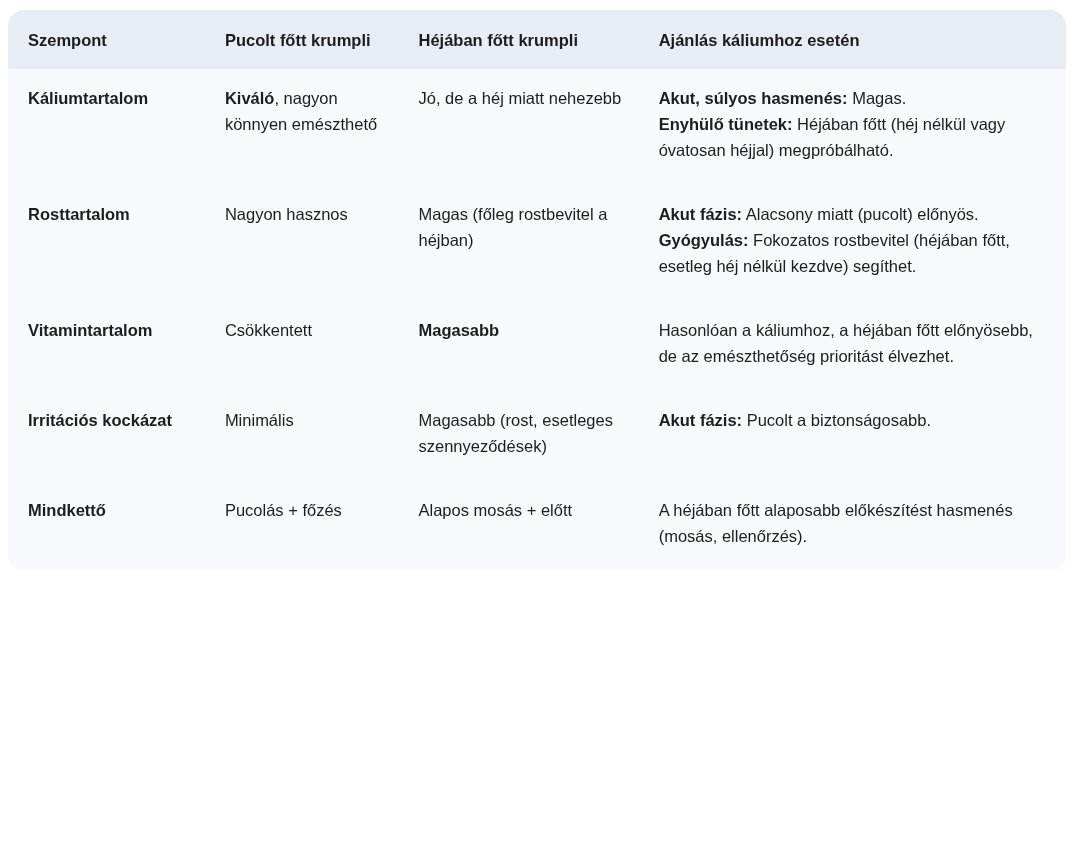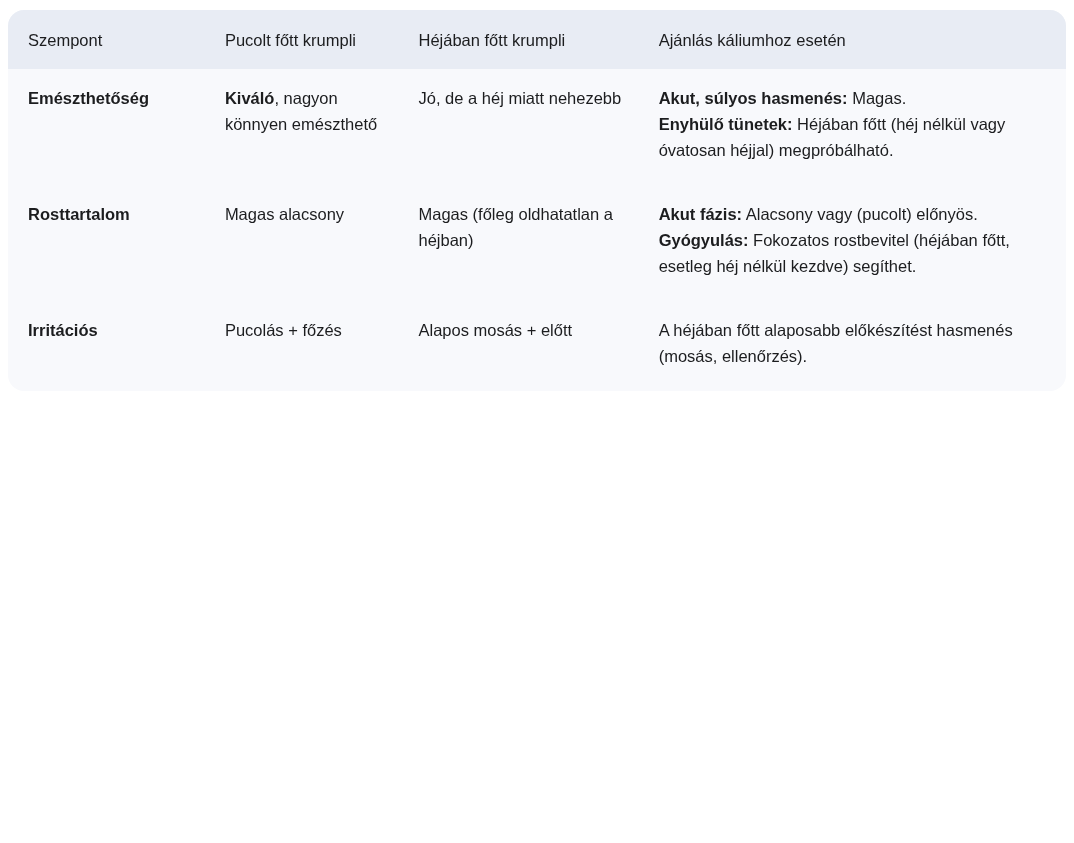--- a/index.html
+++ b/index.html
@@ -32,21 +32,21 @@
     line-height:26px;
     color:var(--text);
   }
   col.c1{width:20.5%;}
   col.c2{width:18.3%;}
   col.c3{width:22.7%;}
   col.c4{width:38.5%;}
   thead th{
     background:var(--header-bg);
     text-align:left;
-    font-weight:400;
+    font-weight:700;
     vertical-align:top;
     padding:17px 24px 16px 0;
   }
   tbody td{
     vertical-align:top;
     padding:16px 24px 22px 0;
   }
   thead th:first-child,
   tbody td:first-child{
     padding-left:20px;
@@ -71,32 +71,44 @@
     <thead>
       <tr>
           <th>Szempont</th>
           <th>Pucolt főtt krumpli</th>
           <th>Héjában főtt krumpli</th>
           <th>Ajánlás káliumhoz esetén</th>
         </tr>
     </thead>
     <tbody>
         <tr>
-          <td><strong>Emészthetőség</strong></td>
+          <td><strong>Káliumtartalom</strong></td>
           <td><strong>Kiváló</strong><span>, nagyon könnyen emészthető</span></td>
           <td><span>Jó, de a héj miatt nehezebb</span></td>
           <td><strong>Akut, súlyos hasmenés:</strong><span> Magas.</span><br><strong>Enyhülő tünetek:</strong><span> Héjában főtt (héj nélkül vagy óvatosan héjjal) megpróbálható.</span></td>
         </tr>
         <tr>
           <td><strong>Rosttartalom</strong></td>
-          <td><span>Magas alacsony</span></td>
-          <td><span>Magas (főleg oldhatatlan a héjban)</span></td>
-          <td><strong>Akut fázis:</strong><span> Alacsony vagy (pucolt) előnyös. </span><strong>Gyógyulás:</strong><span> Fokozatos rostbevitel (héjában főtt, esetleg héj nélkül kezdve) segíthet.</span></td>
+          <td><span>Nagyon hasznos</span></td>
+          <td><span>Magas (főleg rostbevitel a héjban)</span></td>
+          <td><strong>Akut fázis:</strong><span> Alacsony miatt (pucolt) előnyös. </span><strong>Gyógyulás:</strong><span> Fokozatos rostbevitel (héjában főtt, esetleg héj nélkül kezdve) segíthet.</span></td>
         </tr>
         <tr>
-          <td><strong>Irritációs</strong></td>
+          <td><strong>Vitamintartalom</strong></td>
+          <td><span>Csökkentett</span></td>
+          <td><strong>Magasabb</strong></td>
+          <td><span>Hasonlóan a káliumhoz, a héjában főtt előnyösebb, de az emészthetőség prioritást élvezhet.</span></td>
+        </tr>
+        <tr>
+          <td><strong>Irritációs kockázat</strong></td>
+          <td><span>Minimális</span></td>
+          <td><span>Magasabb (rost, esetleges szennyeződések)</span></td>
+          <td><strong>Akut fázis:</strong><span> Pucolt a biztonságosabb.</span></td>
+        </tr>
+        <tr>
+          <td><strong>Mindkettő</strong></td>
           <td><span>Pucolás + főzés</span></td>
           <td><span>Alapos mosás + előtt</span></td>
           <td><span>A héjában főtt alaposabb előkészítést hasmenés (mosás, ellenőrzés).</span></td>
         </tr>
       </tbody>
   </table>
 </div>
 
 </body></html>

